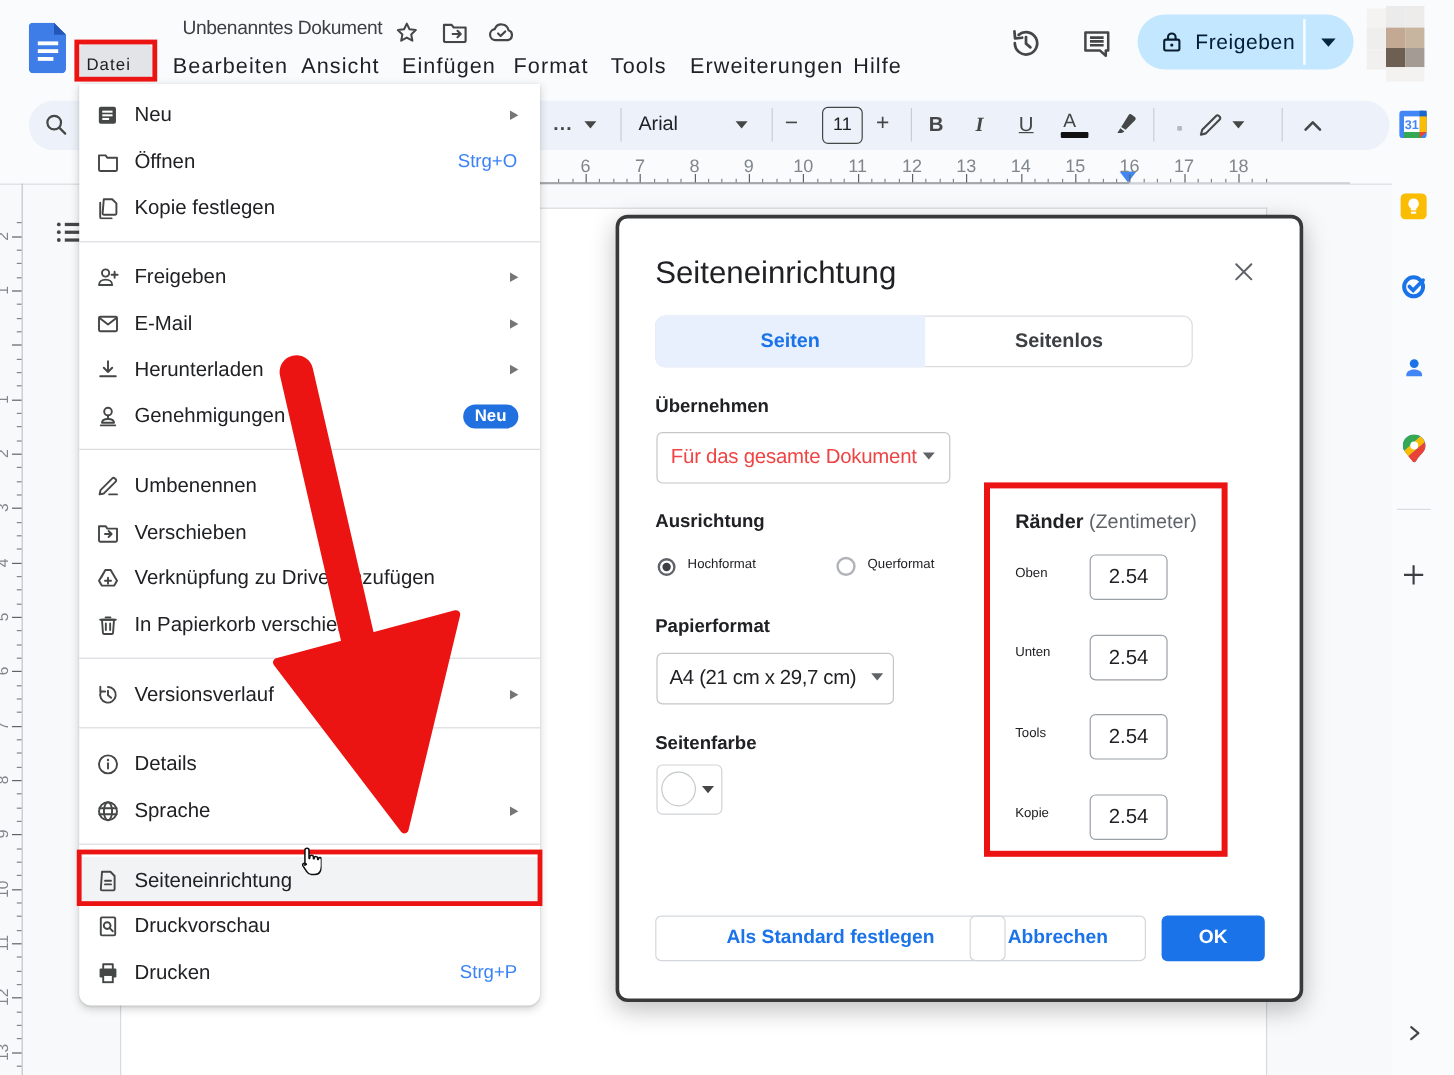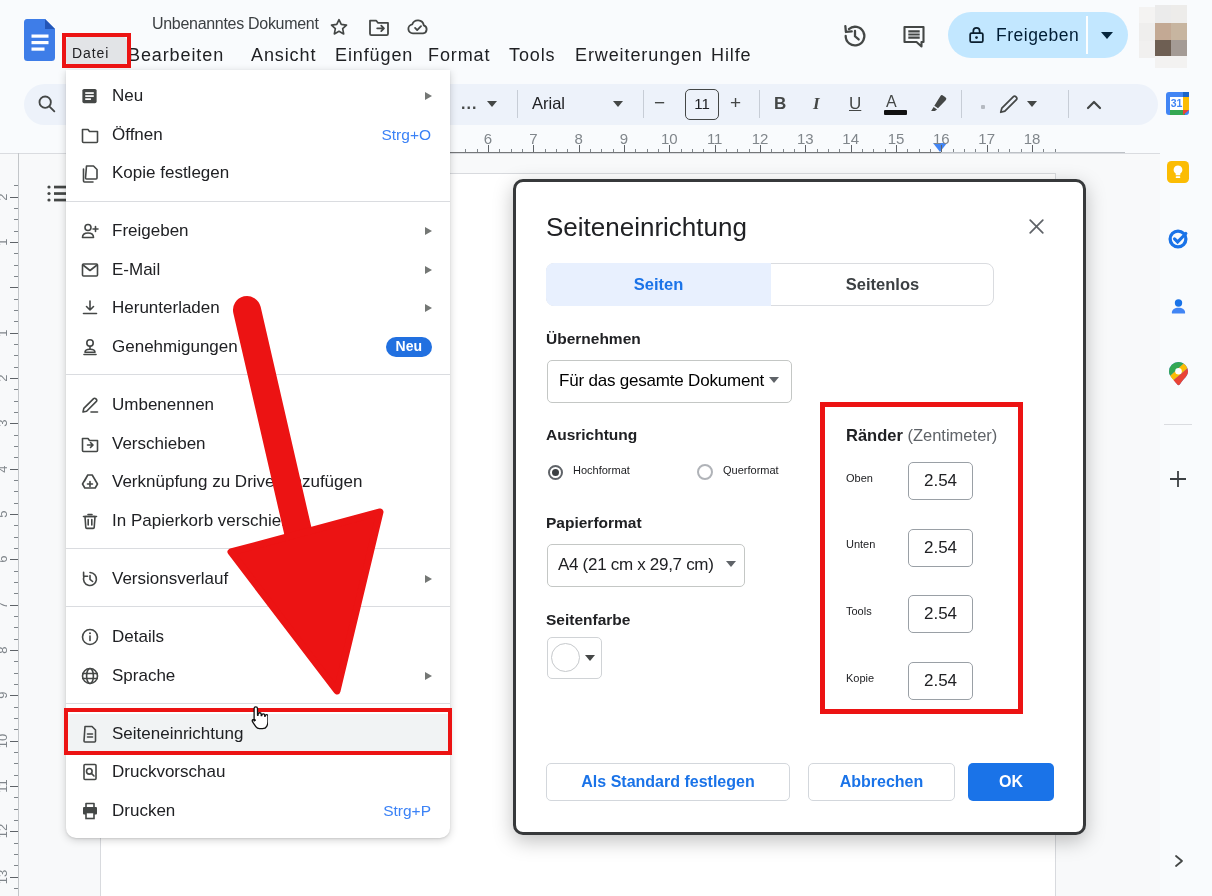--- a/index.html
+++ b/index.html
@@ -41,21 +41,21 @@
     <path d="M2 3 h7 l2 2.5 h11 v12 a1.5 1.5 0 0 1 -1.5 1.5 h-17 A1.5 1.5 0 0 1 2 17.5 Z" fill="none" stroke="#444746" stroke-width="2" stroke-linejoin="round"></path>
     <path d="M10 11.5 h7 M14.5 8.5 l3 3 l-3 3" fill="none" stroke="#444746" stroke-width="2" stroke-linecap="round" stroke-linejoin="round"></path>
   </svg>
 <svg class="abs" style="left:407px;top:19px" width="22" height="16" viewBox="0 0 24 17">
     <path d="M6.5 15.5 a5 5 0 0 1 -.7 -9.95 A6.5 6.5 0 0 1 18.3 6.6 a4.6 4.6 0 0 1 -.8 8.9 Z" fill="none" stroke="#444746" stroke-width="2" stroke-linejoin="round"></path>
     <path d="M8.8 9.5 l2.3 2.3 l4.2 -4.2" fill="none" stroke="#444746" stroke-width="2" stroke-linecap="round" stroke-linejoin="round"></path>
   </svg>
 
 <div class="abs" style="left:66px;top:37px;width:61px;height:28px;background:#e2e4e7;border-radius:4px"></div>
 <div class="abs" style="left:72px;top:45px;font-size:14px;color:#202124;letter-spacing:.9px">Datei</div>
-<div class="abs" style="left:128px;top:45px;font-size:18px;color:#202124;letter-spacing:.9px">Bearbeiten</div>
+<div class="abs" style="left:144px;top:45px;font-size:18px;color:#202124;letter-spacing:.9px">Bearbeiten</div>
 <div class="abs" style="left:251px;top:45px;font-size:18px;color:#202124;letter-spacing:.9px">Ansicht</div>
 <div class="abs" style="left:335px;top:45px;font-size:18px;color:#202124;letter-spacing:.9px">Einfügen</div>
 <div class="abs" style="left:428px;top:45px;font-size:18px;color:#202124;letter-spacing:.9px">Format</div>
 <div class="abs" style="left:509px;top:45px;font-size:18px;color:#202124;letter-spacing:.9px">Tools</div>
 <div class="abs" style="left:575px;top:45px;font-size:18px;color:#202124;letter-spacing:.9px">Erweiterungen</div>
 <div class="abs" style="left:711px;top:45px;font-size:18px;color:#202124;letter-spacing:.9px">Hilfe</div>
 
 <svg class="abs" style="left:842px;top:23px" width="26" height="26" viewBox="0 0 24 24">
     <path d="M6.35 5.6 A8.6 8.6 0 1 1 3.4 12" fill="none" stroke="#444746" stroke-width="2.1" stroke-linecap="round"></path>
     <path d="M3.1 2.9 L3.6 8.3 L9 7.8" fill="none" stroke="#444746" stroke-width="2.1" stroke-linecap="round" stroke-linejoin="round"></path>
@@ -469,21 +469,21 @@
 <div class="abs" style="left:513px;top:179px;width:573px;height:656px;background:#fff;border:3px solid #37393b;border-radius:10px;box-shadow:0 6px 20px rgba(0,0,0,.25)"></div>
 <div class="abs" style="left:546px;top:212px;font-size:26px;color:#202124">Seiteneinrichtung</div>
 <svg class="abs" style="left:1029px;top:219px" width="15" height="15" viewBox="0 0 15 15">
     <path d="M1.2 1.2 L13.8 13.8 M13.8 1.2 L1.2 13.8" stroke="#5f6368" stroke-width="1.7" stroke-linecap="round"></path>
   </svg>
 <div class="abs" style="left:546px;top:263px;width:448px;height:43px;border:1px solid #dadce0;border-radius:8px;background:#fff"></div>
 <div class="abs" style="left:546px;top:263px;width:225px;height:43px;background:#e8f0fe;border-radius:8px 0 0 8px;text-align:center;line-height:43px;font-size:16.5px;font-weight:700;color:#1a73e8">Seiten</div>
 <div class="abs" style="left:771px;top:263px;width:223px;height:43px;text-align:center;line-height:43px;font-size:16.5px;font-weight:700;color:#3c4043">Seitenlos</div>
 <div class="dlbl" style="left:546px;top:330px">Übernehmen</div>
 <div class="abs" style="left:547px;top:360px;width:245px;height:43px;border:1px solid #c4c7c5;border-radius:5px"></div>
-<div class="abs" style="left:559px;top:371px;font-size:17px;letter-spacing:-.2px;color:#000000">Für das gesamte Dokument</div>
+<div class="abs" style="left:559px;top:371px;font-size:17px;letter-spacing:-.2px;color:#ef4444">Für das gesamte Dokument</div>
 <div class="abs caret" style="left:769px;top:377px;border-left-width:5.5px;border-right-width:5.5px;border-top-width:6.5px;border-top-color:#5f6368"></div>
 <div class="dlbl" style="left:546px;top:426px">Ausrichtung</div>
 <div class="abs" style="left:548px;top:465px;width:15px;height:15px;border:2px solid #5f6368;border-radius:50%"></div>
 <div class="abs" style="left:552px;top:469px;width:7px;height:7px;background:#3c4043;border-radius:50%"></div>
 <div class="abs dtxt" style="left:573px;top:464px">Hochformat</div>
 <div class="abs" style="left:697px;top:464px;width:16px;height:16px;border:2px solid #b0b3b8;border-radius:50%"></div>
 <div class="abs dtxt" style="left:723px;top:464px">Querformat</div>
 <div class="dlbl" style="left:546px;top:514px">Papierformat</div>
 <div class="abs" style="left:547px;top:544px;width:198px;height:43px;border:1px solid #c4c7c5;border-radius:5px"></div>
 <div class="abs" style="left:558px;top:555px;font-size:17px;letter-spacing:-.3px;color:#202124">A4 (21 cm x 29,7 cm)</div>
@@ -496,21 +496,21 @@
 <div class="abs" style="left:846px;top:426px;font-size:16.5px;color:#5f6368"><b style="color:#202124">Ränder</b> (Zentimeter)</div>
 <div class="abs dtxt" style="left:846px;top:472px">Oben</div>
 <div class="abs" style="left:908px;top:462px;width:65px;height:38px;border:1px solid #9aa0a6;border-radius:5px;text-align:center;line-height:36px;font-size:17px;color:#202124">2.54</div>
 <div class="abs dtxt" style="left:846px;top:538px">Unten</div>
 <div class="abs" style="left:908px;top:528.5px;width:65px;height:38px;border:1px solid #9aa0a6;border-radius:5px;text-align:center;line-height:36px;font-size:17px;color:#202124">2.54</div>
 <div class="abs dtxt" style="left:846px;top:605px">Tools</div>
 <div class="abs" style="left:908px;top:595px;width:65px;height:38px;border:1px solid #9aa0a6;border-radius:5px;text-align:center;line-height:36px;font-size:17px;color:#202124">2.54</div>
 <div class="abs dtxt" style="left:846px;top:672px">Kopie</div>
 <div class="abs" style="left:908px;top:662px;width:65px;height:38px;border:1px solid #9aa0a6;border-radius:5px;text-align:center;line-height:36px;font-size:17px;color:#202124">2.54</div>
 
-<div class="abs" style="left:546px;top:763px;width:244px;height:38px;border:1px solid #d3d7dc;border-radius:5px;text-align:center;line-height:36px;font-size:16px;font-weight:700;color:#1a73e8">Als Standard festlegen</div>
+<div class="abs" style="left:546px;top:763px;width:292px;height:38px;border:1px solid #d3d7dc;border-radius:5px;text-align:center;line-height:36px;font-size:16px;font-weight:700;color:#1a73e8">Als Standard festlegen</div>
 <div class="abs" style="left:808px;top:763px;width:147px;height:38px;border:1px solid #d3d7dc;border-radius:5px;text-align:center;line-height:36px;font-size:16px;font-weight:700;color:#1a73e8">Abbrechen</div>
 <div class="abs" style="left:968px;top:763px;width:86px;height:38px;background:#1a73e8;border-radius:5px;text-align:center;line-height:38px;font-size:16px;font-weight:700;color:#fff">OK</div>
 
 <div class="abs" style="left:62px;top:33px;width:69px;height:35px;border:4px solid #ec1313"></div>
 <div class="abs" style="left:64px;top:708px;width:388px;height:47px;border:4px solid #ec1313"></div>
 <div class="abs" style="left:820px;top:402px;width:203px;height:312px;border:5px solid #ec1313"></div>
 <svg class="abs" style="left:200px;top:280px;pointer-events:none" width="220" height="440" viewBox="0 0 220 440">
 <path d="M47 30 L108 295" stroke="#ec1313" stroke-width="28" stroke-linecap="round" fill="none"></path>
 <path d="M31 272 L180 232 L137 411 Z" fill="#ec1313" stroke="#ec1313" stroke-width="7" stroke-linejoin="round"></path>
 </svg>

